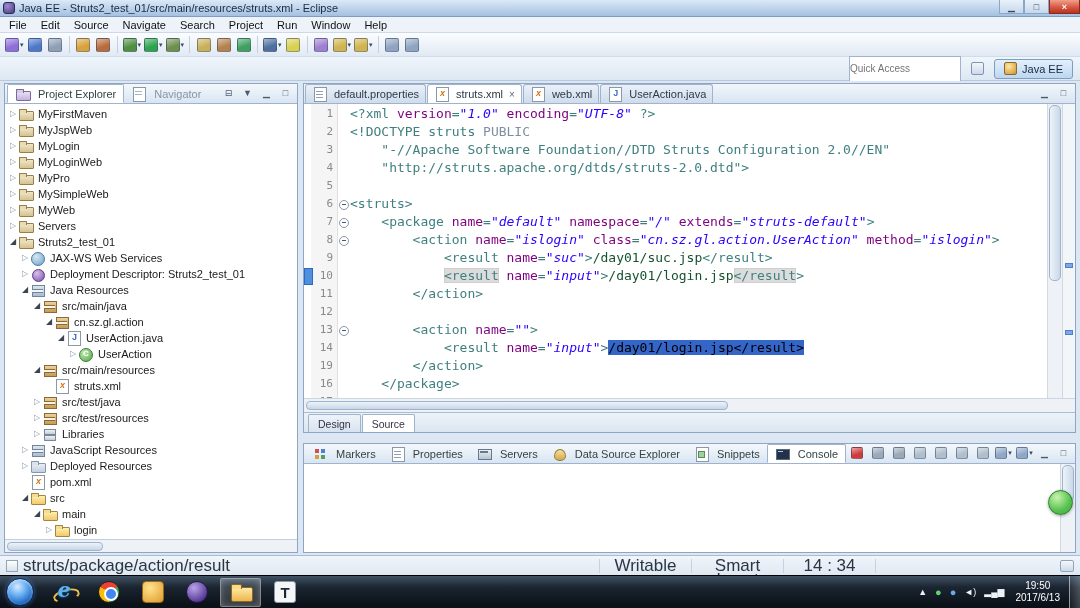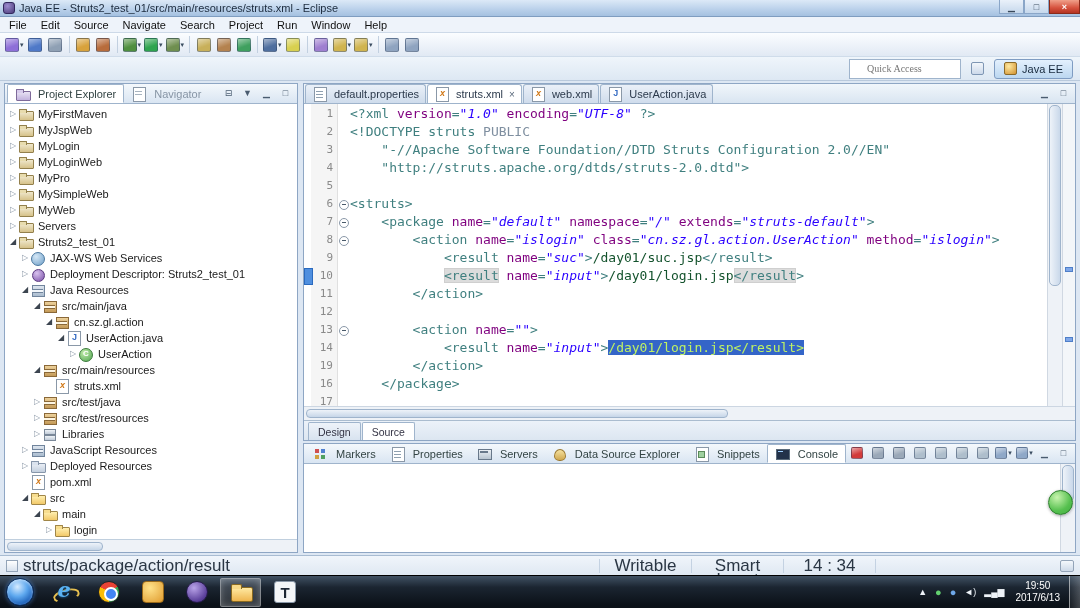--- a/index.html
+++ b/index.html
@@ -30,32 +30,32 @@
   .menu-item{padding:1px 7px;color:#111;cursor:default}
   .toolbar{height:24px;display:flex;align-items:center;gap:1px;padding:0 4px;
     background:linear-gradient(#fbfdff,#e1e9f4);border-bottom:1px solid #cfdcea}
   .tb-btn{height:20px;min-width:19px;display:flex;align-items:center;justify-content:center;gap:1px;border-radius:2px;padding:0 1px}
   .tb-ic{width:14px;height:14px;border-radius:2px;border:1px solid rgba(40,60,90,.45);display:inline-block}
   .tb-ic.small{width:12px;height:12px}
   .tb-dd{font-size:7px;color:#3a4c60}
   .tb-sep{width:1px;height:17px;background:#c2d0e0;margin:0 3px;display:inline-block}
   .toolbar2{height:24px;display:flex;align-items:center;justify-content:flex-end;gap:7px;padding:0 7px;
     background:linear-gradient(#eff5fb,#dde8f3);border-bottom:1px solid #b9c9dc}
-  .qa-input{width:112px;height:20px;border:1px solid #9fb4cc;background:#fff;font-size:10px;padding:0 17px;color:#666;font-family:Liberation Serif, serif}
+  .qa-input{width:112px;height:26px;border:1px solid #9fb4cc;background:#fff;font-size:10px;padding:0 0;color:#666;font-family:Liberation Sans, sans-serif}
   .persp-ico{width:13px;height:13px;border-radius:2px;display:inline-block;
     background:radial-gradient(circle at 35% 30%,#ffe9a0,#d1912f);border:1px solid #8a6a2a}
   .persp-ico.alt{background:linear-gradient(#f2f6fb,#ccd9ea);border:1px solid #7e96b4}
   .persp-btn{display:flex;align-items:center;gap:5px;height:20px;padding:0 9px;border:1px solid #7f9cc2;border-radius:3px;
     background:linear-gradient(#e3f0fd,#bcd7f0);font-size:11px;color:#16283c}
 
   
   .main{position:absolute;top:81px;left:0;right:0;bottom:53px;display:flex;gap:5px;padding:2px 4px;background:#dde7f3}
   .panel{background:#fff;border:1px solid #8ea6c4}
   .explorer{width:294px;flex:0 0 294px;display:flex;flex-direction:column}
-  .right-col{flex:1;display:flex;flex-direction:column;gap:2px;min-width:0}
+  .right-col{flex:1;display:flex;flex-direction:column;gap:10px;min-width:0}
   .editor-area{flex:1;display:flex;flex-direction:column;min-height:0}
   .console-area{height:110px;flex:0 0 110px;display:flex;flex-direction:column;position:relative}
 
   
   .ph{height:20px;display:flex;align-items:flex-end;background:linear-gradient(#f4f8fc,#d9e5f2);
     border-bottom:1px solid #9fb4cc;padding-left:2px;flex:0 0 20px}
   .tabs-wrap{display:inline-flex;align-items:flex-end;height:20px}
   .ptab,.ctab{display:inline-flex;align-items:center;gap:4px;height:19px;padding:0 7px;font-size:11px;color:#344;white-space:nowrap}
   .ptab.active,.ctab.active{background:#fff;border:1px solid #9fb4cc;border-bottom-color:#fff;border-radius:2px 2px 0 0}
   .ptab.dim{color:#8795a5}
@@ -135,21 +135,21 @@
   .ann.mark::before{content:"";position:absolute;left:0;top:1px;width:7px;height:15px;background:var(--marker-blue);border:1px solid #2a6abf}
   .lnum{width:26px;flex:0 0 26px;text-align:right;padding-right:4px;color:#8a8a8a;font-size:11px;position:relative}
   .foldc{width:13px;flex:0 0 13px;position:relative}
   .foldc.has::before{content:"";position:absolute;left:2px;top:5px;width:8px;height:8px;border:1px solid #8a98a8;border-radius:50%;background:#fff}
   .foldc.has::after{content:"";position:absolute;left:4.5px;top:9px;width:4px;height:1px;background:#4a5a6a}
   .ecode{white-space:pre;color:#000}
   .c-tag{color:var(--syntax-tag)} .c-attr{color:var(--syntax-attr)}
   .c-val{color:var(--syntax-value);font-style:italic}
   .c-txt{color:#14532d} .c-pub{color:var(--syntax-public)} .c-dtd{color:var(--syntax-doctype)}
   .c-occ{background:var(--occurrence-bg);box-shadow:0 0 0 1px #cfcfcf inset}
-  .c-sel{background:var(--selection-bg);color:#bef264}
+  .c-sel{background:var(--selection-bg);color:#000000}
   .vscroll{width:15px;flex:0 0 15px;background:#eef2f7;border-left:1px solid #d0d8e2;position:relative}
   .vthumb{position:absolute;left:1px;right:1px;top:1px;height:60%;background:linear-gradient(90deg,#eef3f9,#c9d8ea);
     border:1px solid #9fb4cc;border-radius:5px}
   .oruler{width:13px;flex:0 0 13px;background:#f3f6f9;border-left:1px solid #d0d8e2;position:relative}
   .omark{position:absolute;left:2px;width:8px;height:5px;background:#7fa7e8;border:1px solid #4f7fc8}
   .ehscroll{height:14px;flex:0 0 14px;border-top:1px solid #ccd6e2;background:#eef2f7;display:flex;align-items:center;padding:1px 2px}
   .design-row{height:20px;flex:0 0 20px;background:linear-gradient(#ecf2f9,#dce6f1);border-top:1px solid #aabccf;
     display:flex;align-items:flex-end;padding-left:4px}
   .vtab{height:18px;display:inline-flex;align-items:center;padding:0 9px;font-size:10.5px;color:#334;
     border:1px solid #9fb4cc;border-bottom:none;background:linear-gradient(#eef3f9,#d8e3f0);border-radius:2px 2px 0 0;margin-right:1px}

